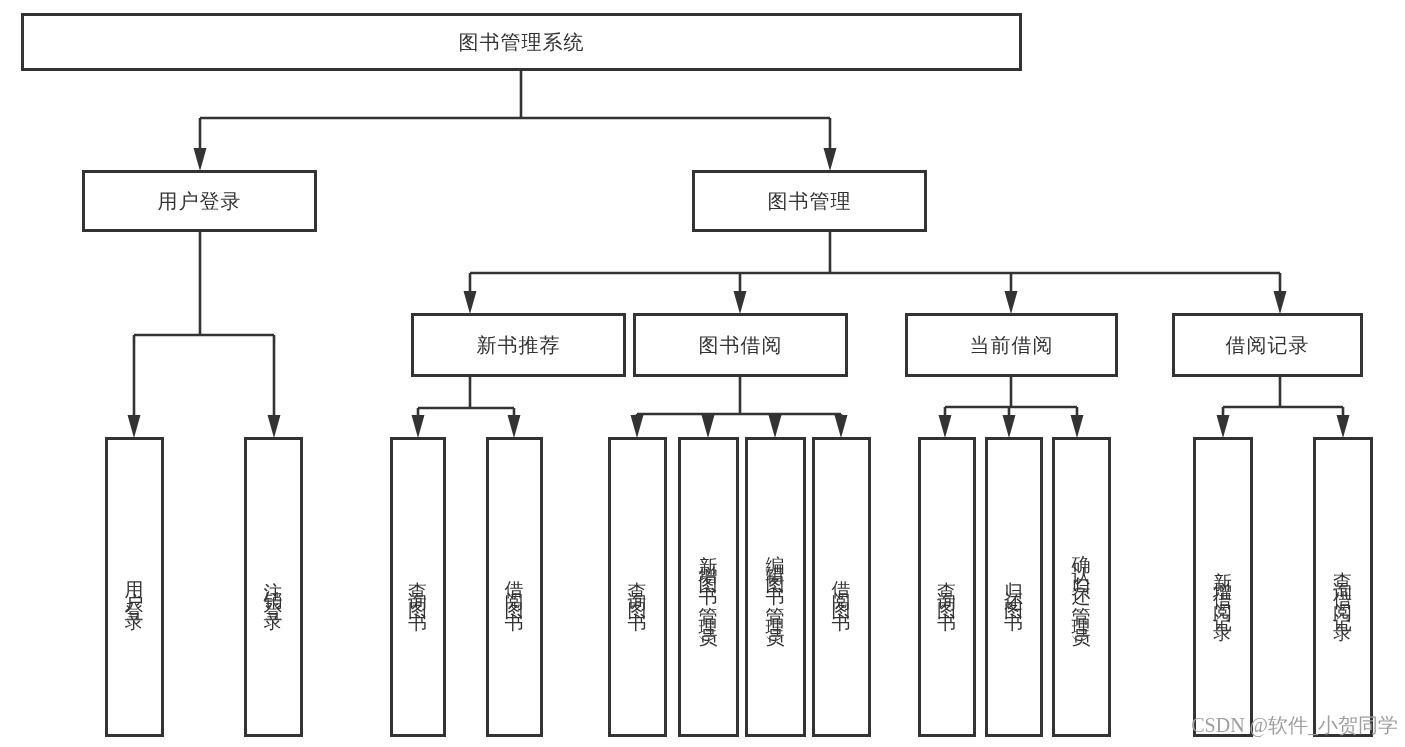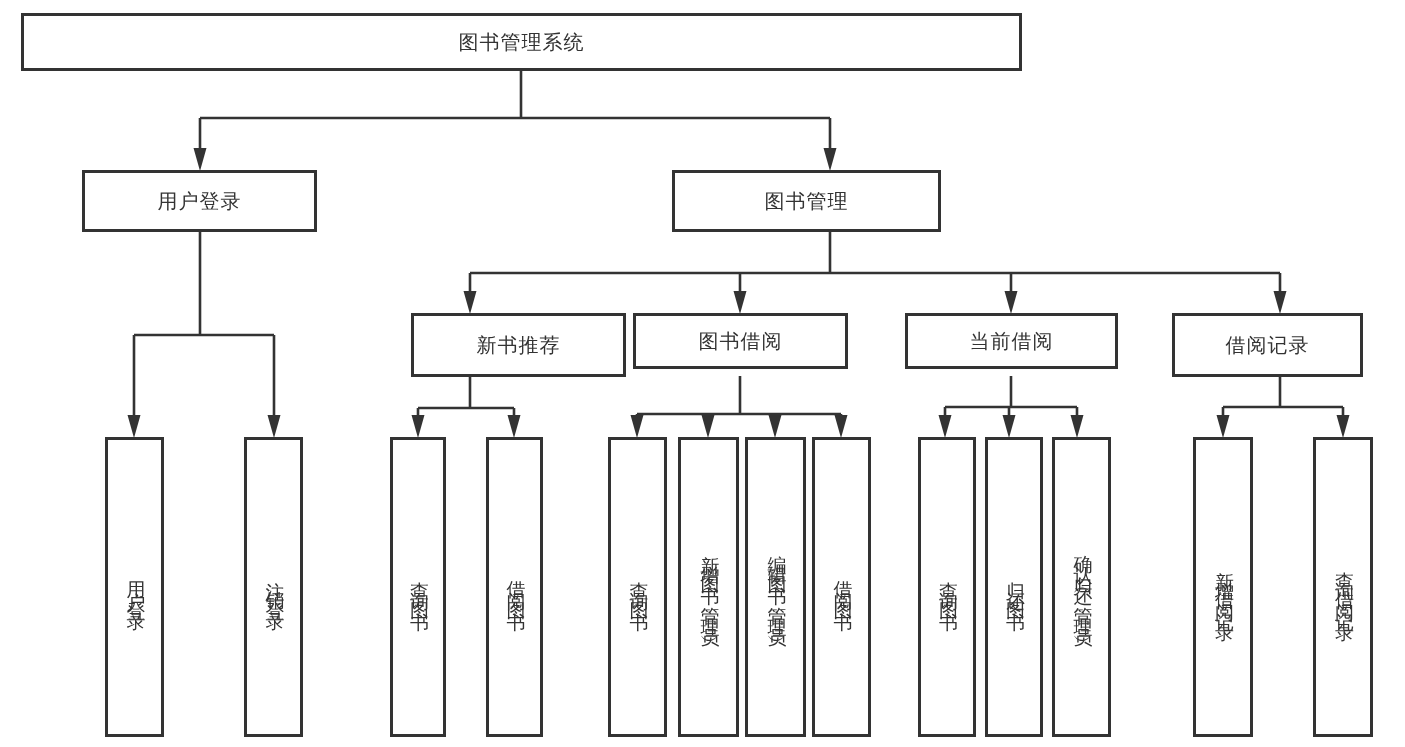--- a/index.html
+++ b/index.html
@@ -1,21 +1,21 @@
 <!DOCTYPE html>
 <html><head>
 <meta charset="utf-8">
 <style>
   html, body { margin: 0; padding: 0; background: #ffffff; }
   #canvas {
     position: relative;
     width: 1405px;
     height: 747px;
     background: #ffffff;
-    font-family: Liberation Mono, monospace;
+    font-family: Liberation Serif, serif;
     overflow: hidden;
   }
   #connectors {
     position: absolute;
     left: 0; top: 0;
     width: 1405px; height: 747px;
   }
   .box {
     position: absolute;
     box-sizing: border-box;
@@ -34,25 +34,25 @@
     writing-mode: vertical-rl;
     text-orientation: mixed;
     letter-spacing: 0.55em;
     line-height: 1.0;
     white-space: nowrap;
   }
   
   .n-root  { left: 21px;   top: 13px;  width: 1001px; height: 58px; }
   
   .n-login { left: 82px;   top: 170px; width: 235px;  height: 62px; }
-  .n-mgmt  { left: 672px;  top: 170px; width: 269px;  height: 62px; }
+  .n-mgmt  { left: 692px;  top: 170px; width: 235px;  height: 62px; }
   
   .n-rec   { left: 363px;  top: 313px; width: 215px;  height: 64px; margin-left: 48px; }
-  .n-bor   { left: 633px;  top: 313px; width: 215px;  height: 56px; }
-  .n-cur   { left: 905px;  top: 313px; width: 213px;  height: 56px; }
+  .n-bor   { left: 633px;  top: 313px; width: 215px;  height: 64px; }
+  .n-cur   { left: 905px;  top: 313px; width: 213px;  height: 64px; }
   .n-hist  { left: 1172px; top: 313px; width: 191px;  height: 64px; }
   
   .l1  { left: 105px;  top: 437px; width: 59px; height: 300px; }
   .l2  { left: 244px;  top: 437px; width: 59px; height: 300px; }
   .l3  { left: 390px;  top: 437px; width: 56px; height: 300px; }
   .l4  { left: 486px;  top: 437px; width: 57px; height: 300px; }
   .l5  { left: 608px;  top: 437px; width: 59px; height: 300px; }
   .l6  { left: 678px;  top: 437px; width: 61px; height: 300px; }
   .l7  { left: 745px;  top: 437px; width: 61px; height: 300px; }
   .l8  { left: 812px;  top: 437px; width: 59px; height: 300px; }
@@ -172,14 +172,15 @@
   <div class="box vbox l11">
     <span class="vlabel">确认归还（管理员）</span>
   </div>
   <div class="box vbox l12">
     <span class="vlabel">新增借阅记录</span>
   </div>
   <div class="box vbox l13">
     <span class="vlabel">查询借阅记录</span>
   </div>
 
+  <div id="watermark">CSDN @软件_小贺同学</div>
 
 </div>
 
 </body></html>

